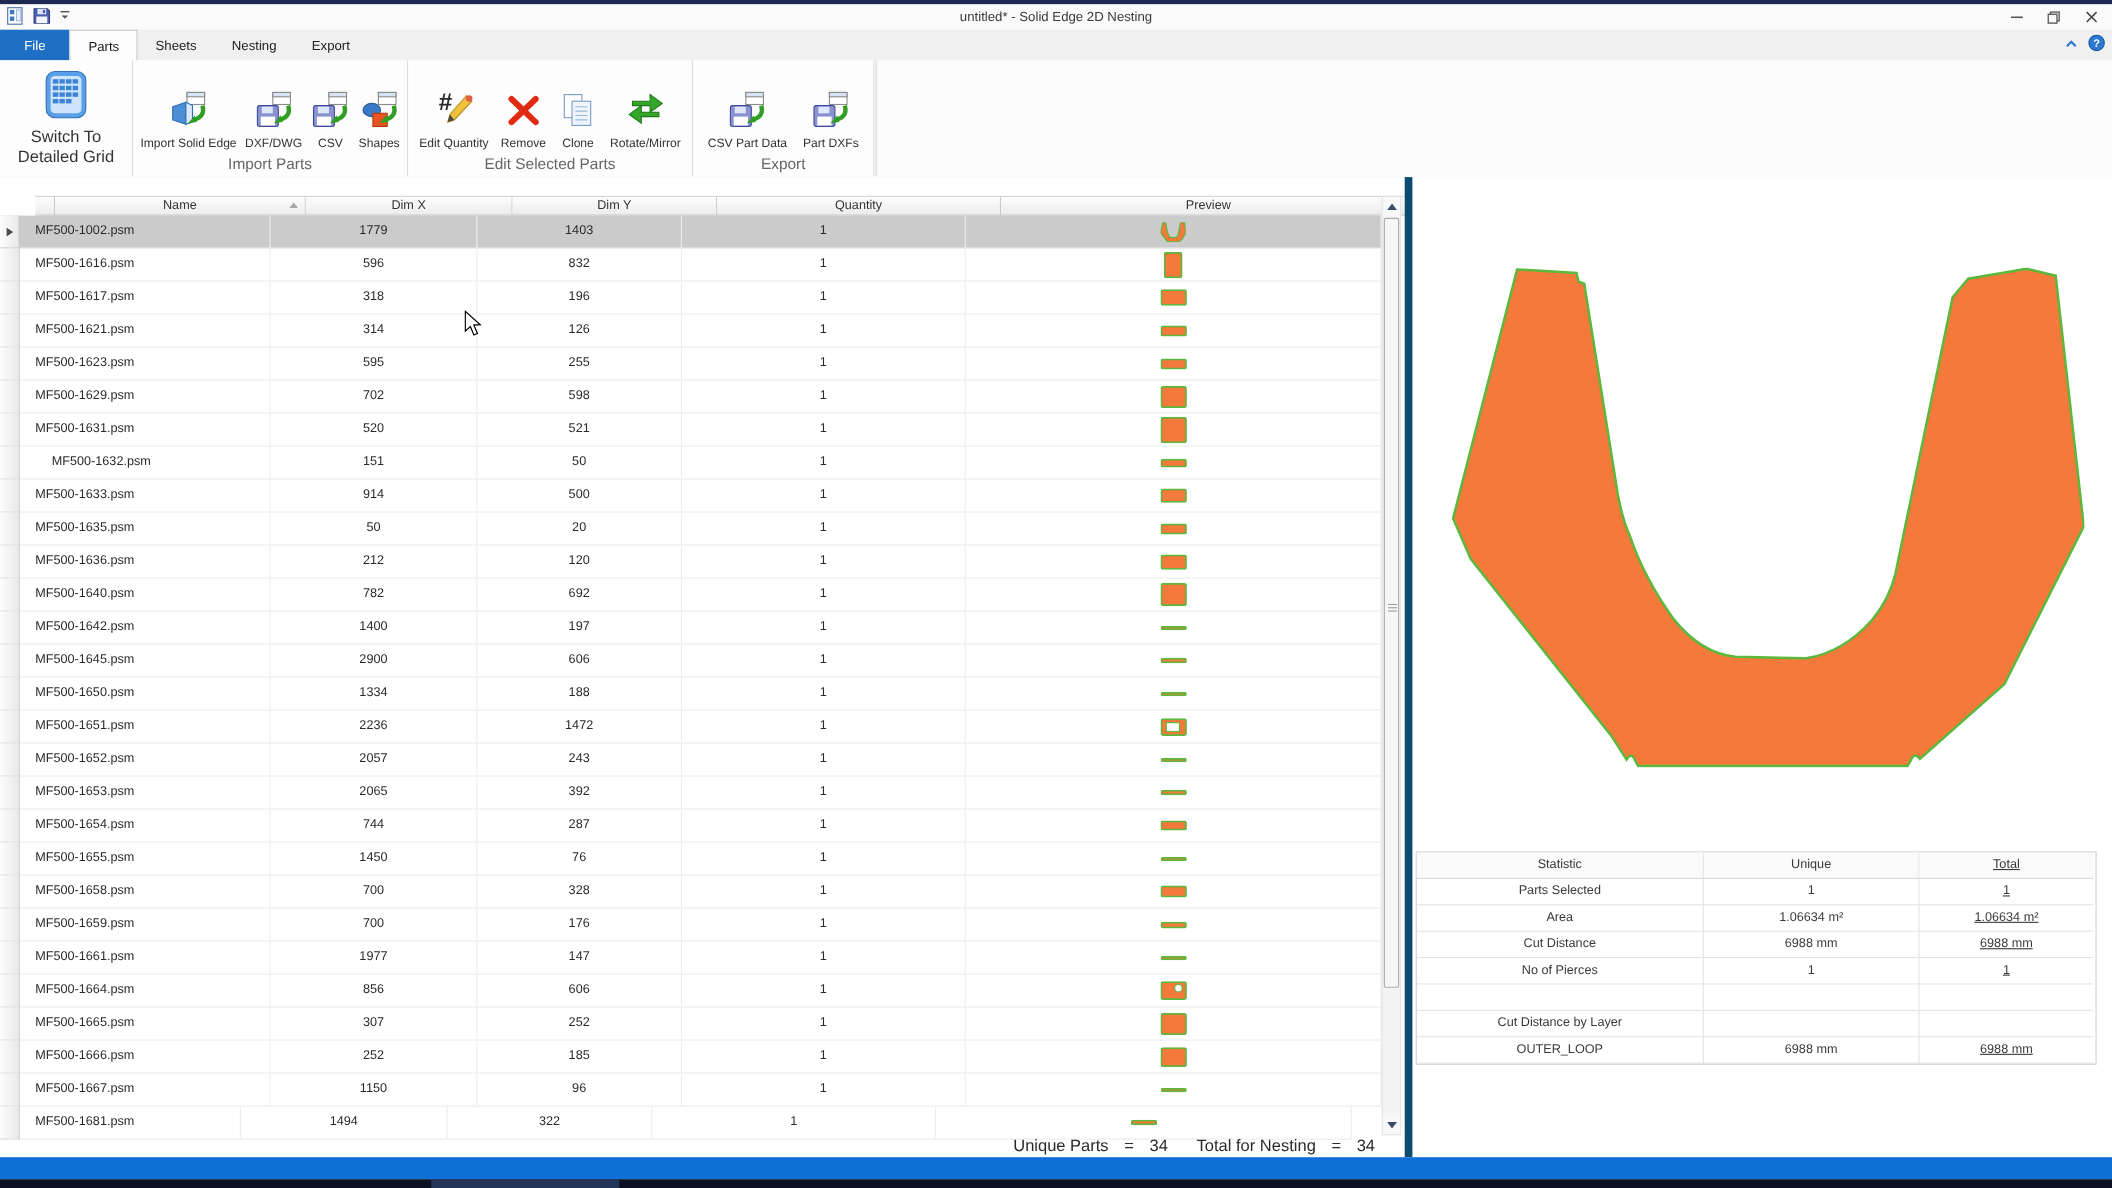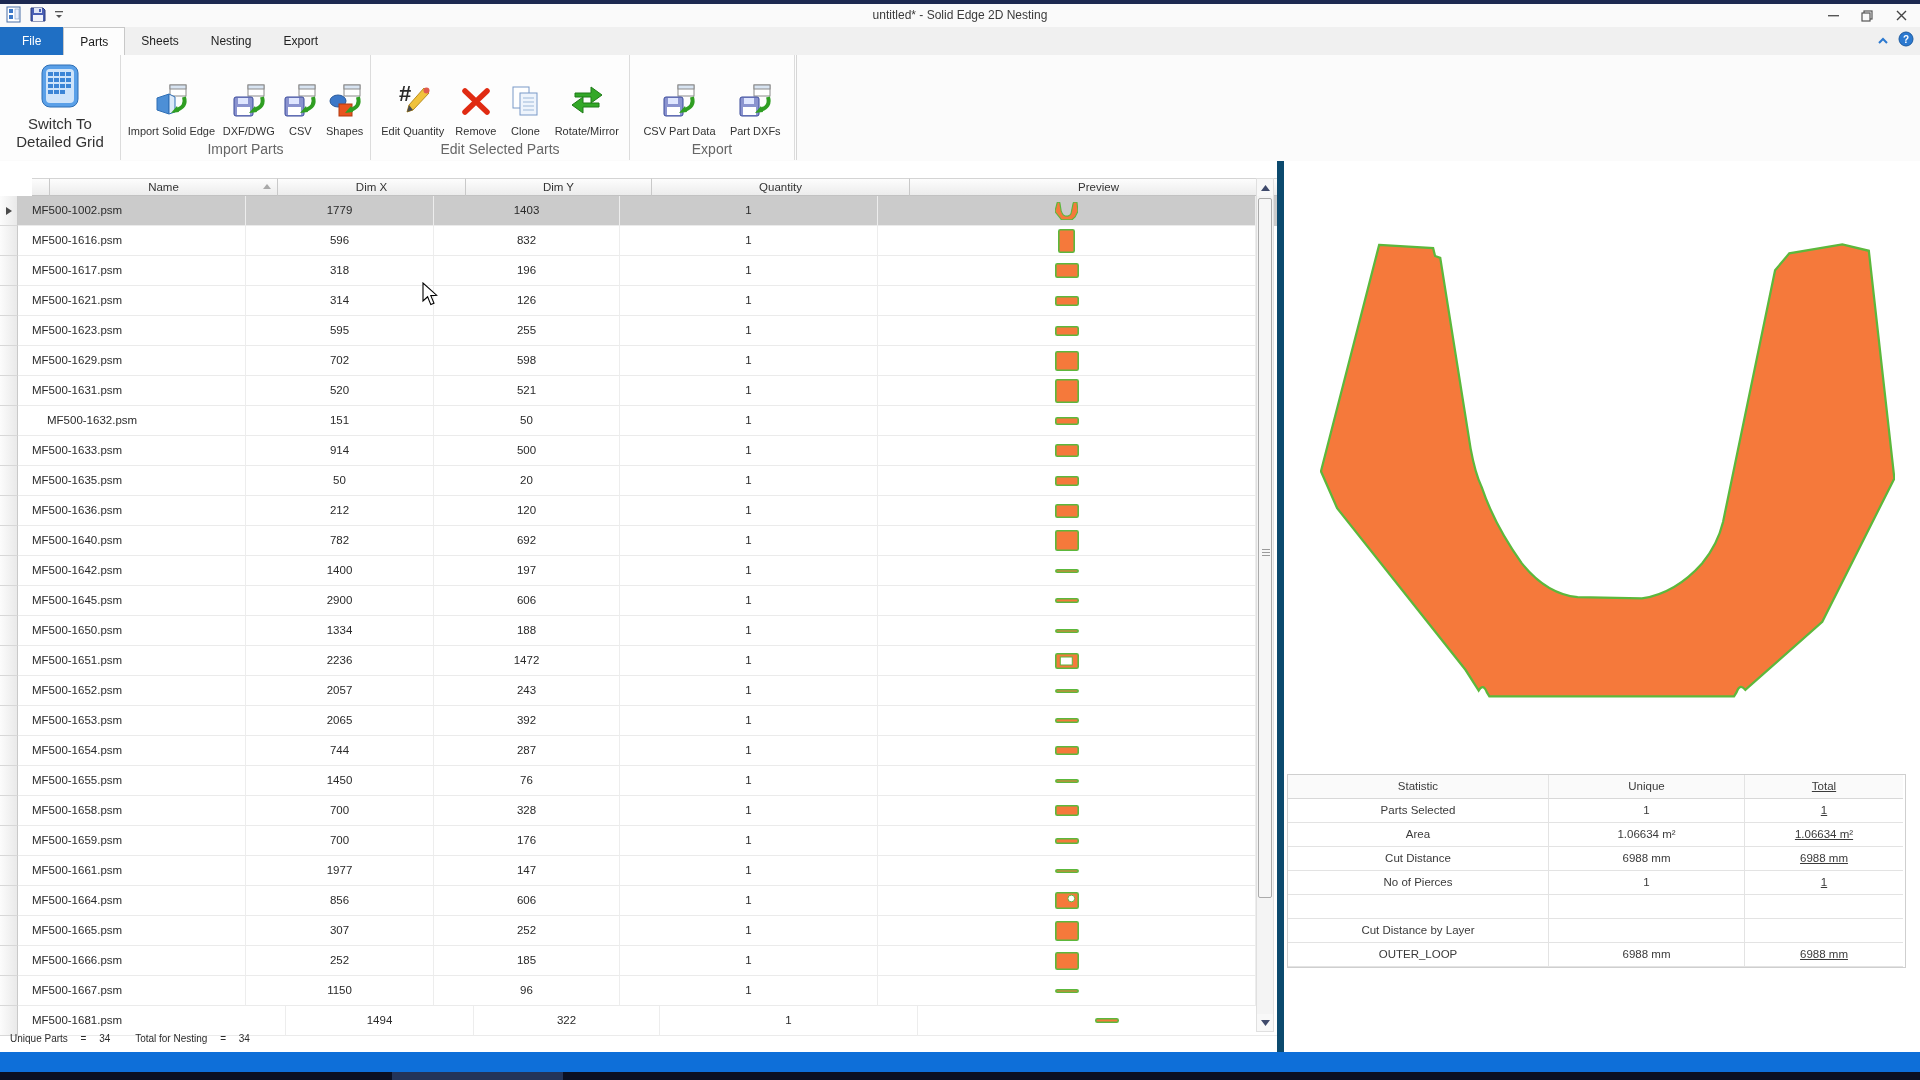--- a/index.html
+++ b/index.html
@@ -39,37 +39,37 @@
   
   .main{position:absolute;left:0;top:161px;width:1920px;height:891px;background:#fff;}
   .thead{position:absolute;left:0;top:17px;height:18px;display:flex;padding-left:32px;}
   .hcell{box-sizing:border-box;height:18px;line-height:17px;font-size:11.5px;color:#333;text-align:center;
          background:linear-gradient(#fdfdfd,#ececec);border-right:1px solid #c9c9c9;border-top:1px solid #d4d4d4;
          border-bottom:1px solid #c2c2c2;position:relative;}
   .hcell .sort{position:absolute;right:6px;top:5px;width:0;height:0;border-left:4px solid transparent;
                border-right:4px solid transparent;border-bottom:5px solid #a9a9a9;}
   .tbody{position:absolute;left:0;top:35px;}
   .trow{display:flex;height:30px;background:#fff;}
-  .trow.sel{background:#cbcbcb;}
+  .trow.sel{background:#cbcbcb;justify-content:flex-end;}
   .tcell{box-sizing:border-box;height:30px;line-height:29px;font-size:11.5px;color:#2a2a2a;
          border-right:1px solid #ededed;border-bottom:1px solid #ebebeb;text-align:center;overflow:hidden;}
   .tcell.name{text-align:left;padding-left:14px;}
   .gut{box-sizing:border-box;width:18px;height:30px;background:linear-gradient(90deg,#fcfcfc,#e9e9e9);
        border-right:1px solid #c9c9c9;border-bottom:1px solid #d8d8d8;display:flex;align-items:center;justify-content:center;}
   .gut.h{height:18px;background:linear-gradient(#fdfdfd,#ececec);border-top:1px solid #d4d4d4;border-bottom:1px solid #c2c2c2;}
   .gut .rowmark{width:0;height:0;border-top:4px solid transparent;border-bottom:4px solid transparent;
                 border-left:6px solid #4a4a4a;}
   .tcell.prev{display:flex;align-items:center;justify-content:center;}
   
   .vscroll{position:absolute;left:1256px;top:17px;width:18px;height:854px;background:#f4f4f4;border:1px solid #e0e0e0;box-sizing:border-box;}
   .varrow{position:absolute;left:0;width:16px;height:17px;display:flex;align-items:center;justify-content:center;background:#f8f8f8;}
   .vthumb{position:absolute;left:1px;top:19px;width:14px;height:700px;background:#f6f6f6;border:1px solid #ababab;
           border-radius:2px;box-sizing:border-box;}
   .vthumb .grip{position:absolute;left:3px;top:350px;width:8px;height:1px;background:#9a9a9a;box-shadow:0 3px #9a9a9a,0 6px #9a9a9a;}
-  .statusline{position:absolute;left:0;top:872px;width:1250px;text-align:left;font-size:10px;color:#2a2a2a;}
+  .statusline{position:absolute;left:0;top:872px;width:1250px;text-align:right;font-size:15px;color:#2a2a2a;}
   .statusline span{margin-left:10px;}
   
   .preview-panel{position:absolute;left:1277px;top:0;width:643px;height:891px;background:#fff;border-left:7px solid #0c4a6e;}
   .part-preview{position:absolute;left:36px;top:82px;}
   .stats{position:absolute;left:3px;top:613px;width:617px;border:1px solid #cfcfcf;border-collapse:collapse;font-size:11.5px;color:#3a3a3a;}
   .stats div.srow{display:flex;height:24px;}
   .stats .scell{box-sizing:border-box;height:24px;line-height:23px;text-align:center;border-right:1px solid #e3e3e3;
                 border-bottom:1px solid #e3e3e3;overflow:hidden;}
   .stats .srow.head .scell{background:#fafafa;border-bottom:1px solid #d8d8d8;}
   .sc0{width:261px;} .sc1{width:196px;} .sc2{width:158px;border-right:none!important;text-decoration:underline;}
@@ -648,21 +648,21 @@
             <div class="tcell" style="width: 186px;">96</div>
             <div class="tcell" style="width: 258px;">1</div>
             <div class="tcell prev" style="width: 378px;">
               <svg width="24" height="4" viewBox="0 0 24 4">
                 <rect x="0.8" y="0.8" width="22.4" height="2.4" rx="1.5" fill="#F5793B" stroke="#5CB83C" stroke-width="1.6"></rect>
               </svg>
             </div>
           </div>
           <div class="trow">
             <div class="gut"></div>
-            <div class="tcell name" style="width: 268px;">MF500-1681.psm</div>
+            <div class="tcell name" style="width: 201px;">MF500-1681.psm</div>
             <div class="tcell" style="width: 188px;">1494</div>
             <div class="tcell" style="width: 186px;">322</div>
             <div class="tcell" style="width: 258px;">1</div>
             <div class="tcell prev" style="width: 378px;">
               <svg width="24" height="5" viewBox="0 0 24 5">
                 <rect x="0.8" y="0.8" width="22.4" height="3.4" rx="1.5" fill="#F5793B" stroke="#5CB83C" stroke-width="1.6"></rect>
               </svg>
             </div>
           </div>
         </div>

